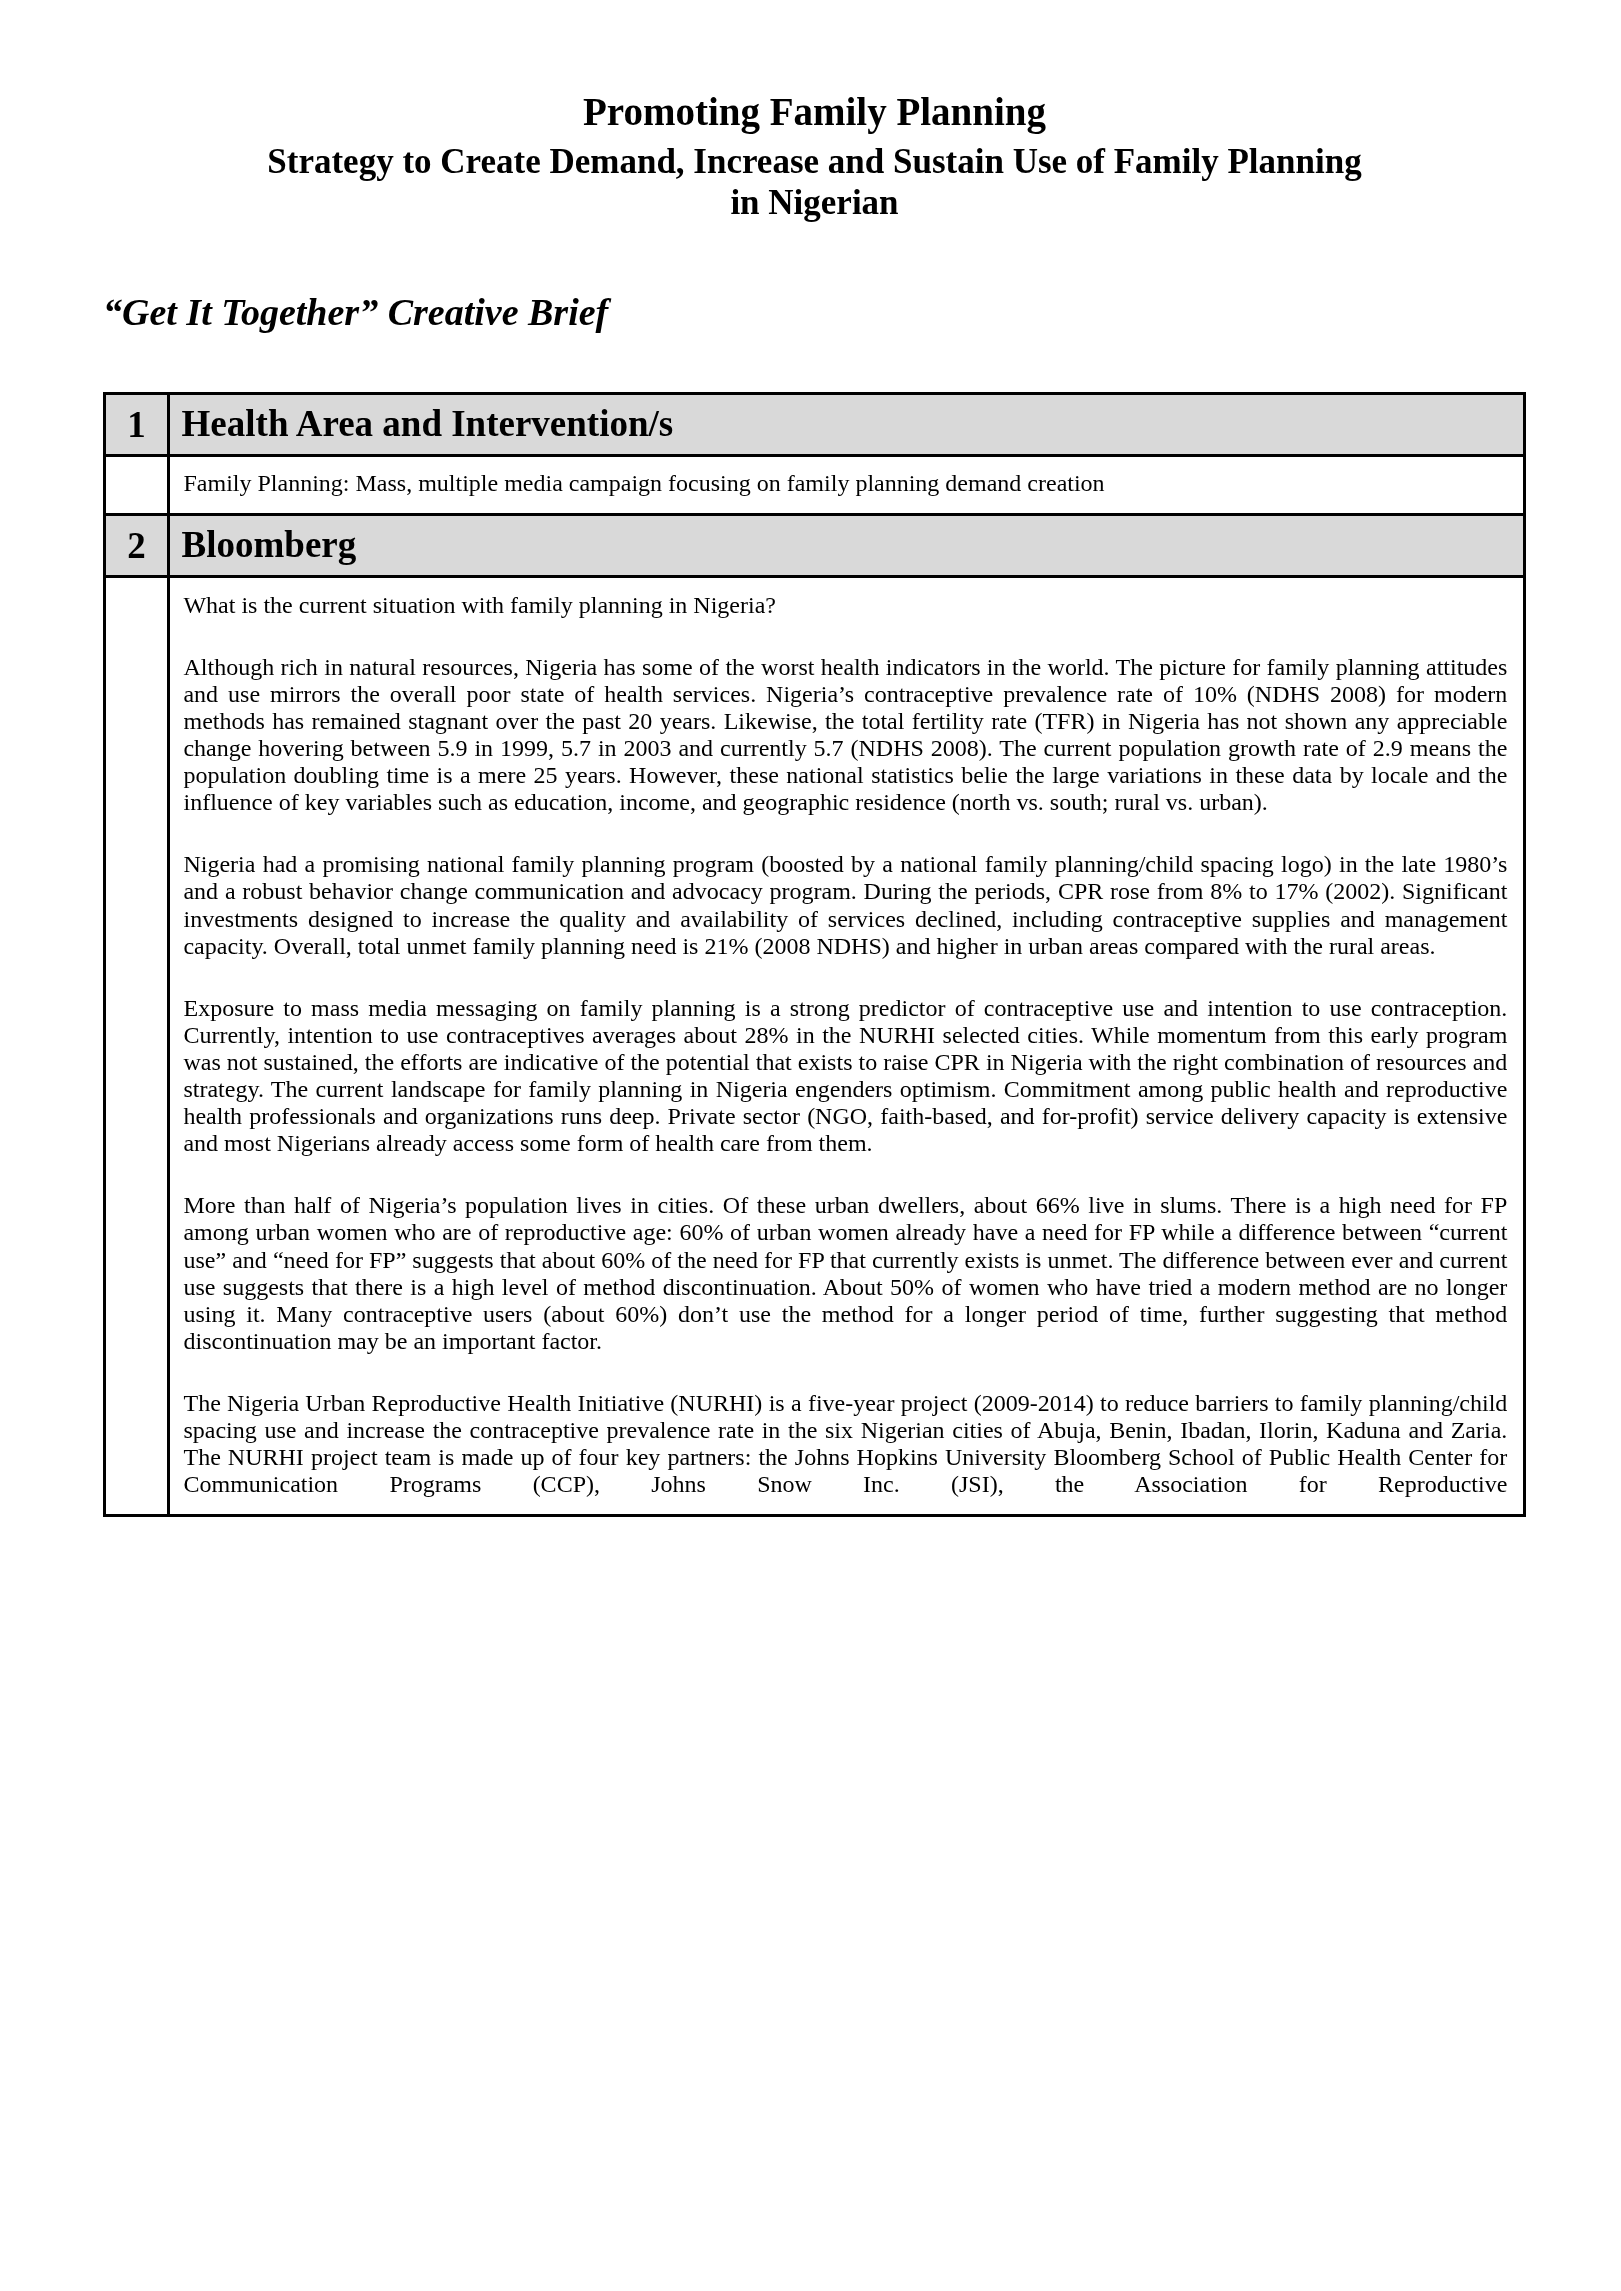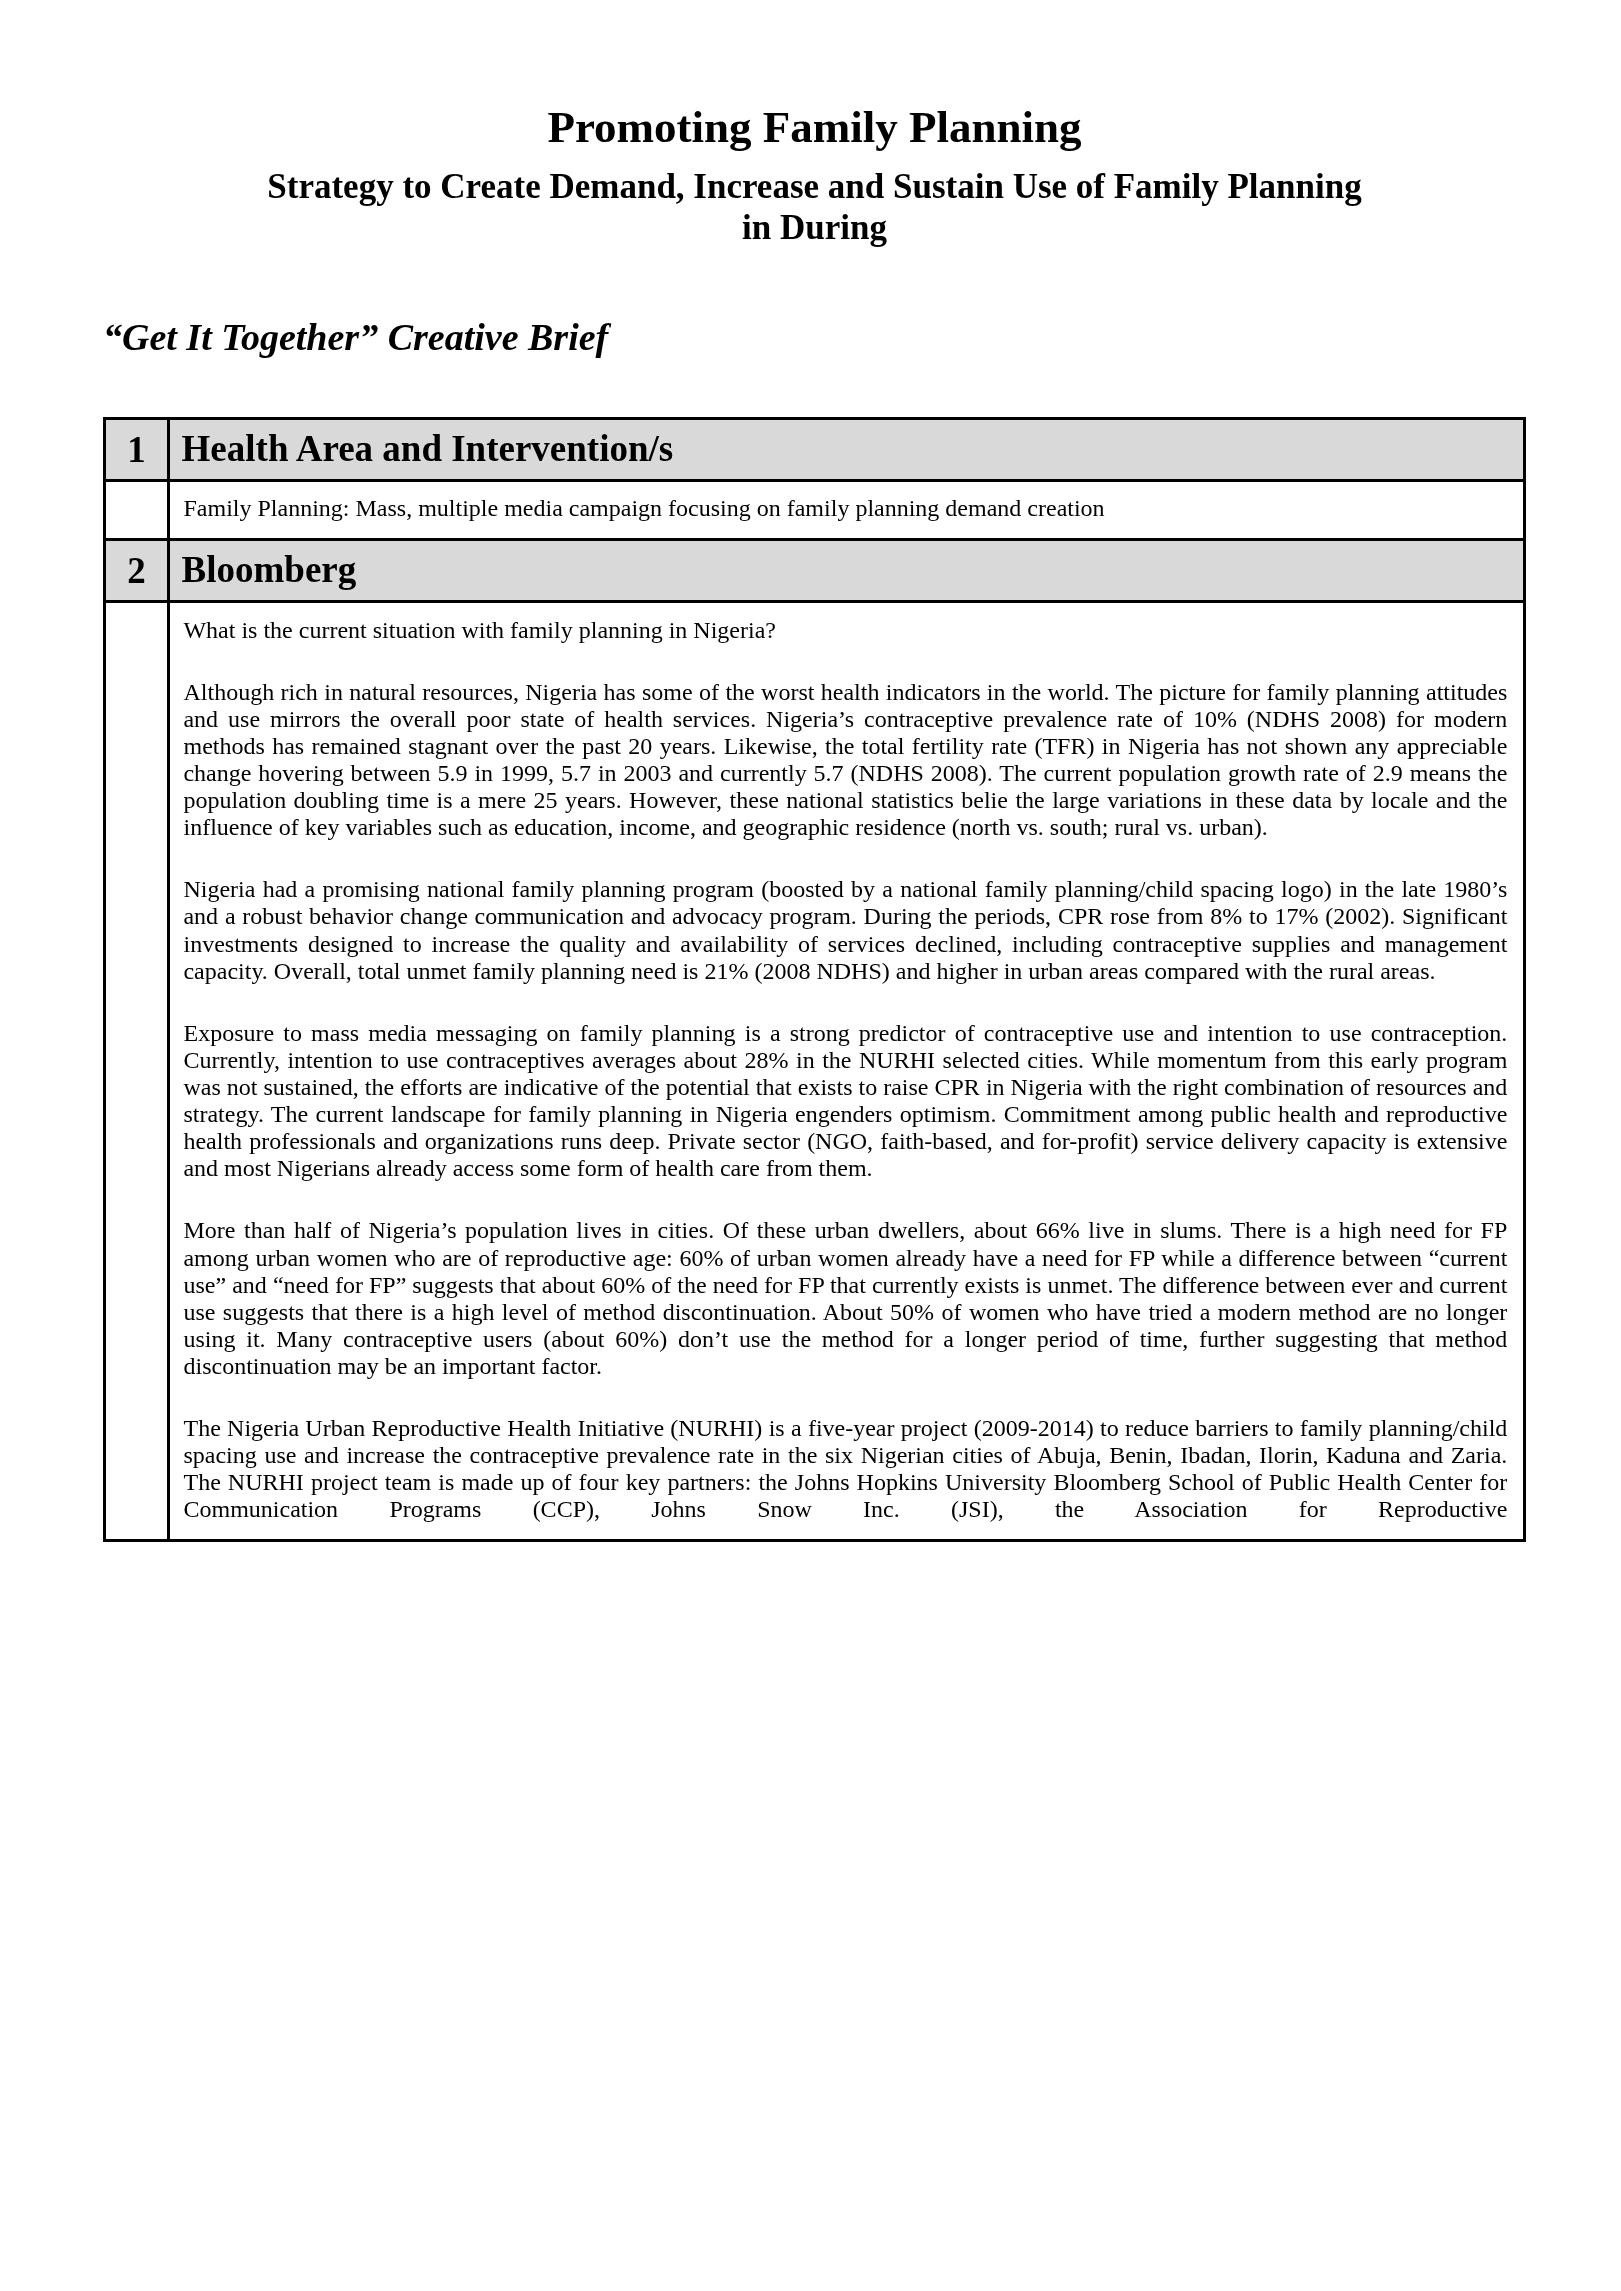--- a/index.html
+++ b/index.html
@@ -11,23 +11,23 @@
   }
   .page {
     position: relative;
     width: 1621px;
     min-height: 2292px;
     box-sizing: border-box;
     padding: 90px 95px 39px 103px;
     background: #ffffff;
   }
   .doc-title {
-    margin: 12px;
+    margin: 0;
     text-align: center;
-    font-size: 45px;
+    font-size: 39px;
     font-weight: bold;
     line-height: 1.15;
   }
   .doc-subtitle {
     margin: 5.9px 0 0 0;
     text-align: center;
     font-size: 35px;
     font-weight: bold;
     line-height: 1.18;
   }
@@ -82,21 +82,21 @@
 </style>
 </head>
 <body>
 
 <div class="page">
 
   <h1 class="doc-title">Promoting Family Planning</h1>
 
   <h2 class="doc-subtitle">
     <span>Strategy to Create Demand, Increase and Sustain Use of Family Planning</span><br>
-    <span>in During</span>
+    <span>in Nigerian</span>
   </h2>
 
   <h3 class="brief-title">“Get It Together” Creative Brief</h3>
 
   <table class="brief-table">
     <tbody>
       <tr class="section-header-row">
         <td class="num-cell">1</td>
         <td class="section-heading-cell">Health Area and Intervention/s</td>
       </tr>

